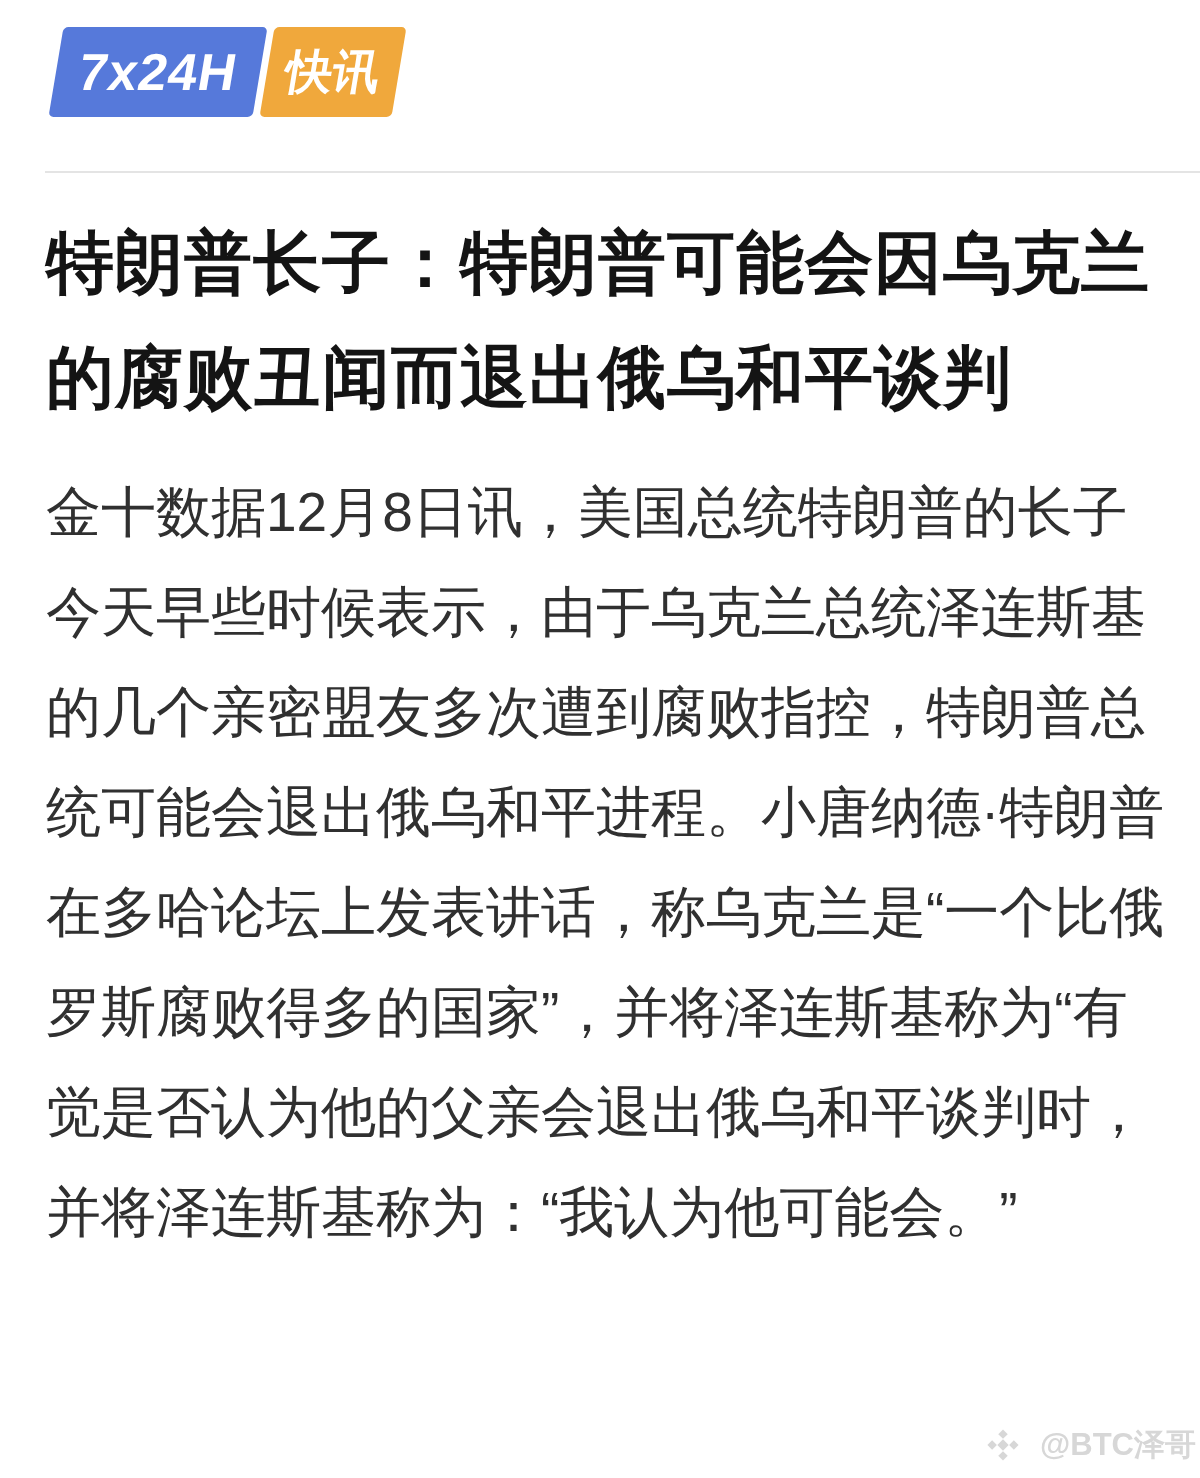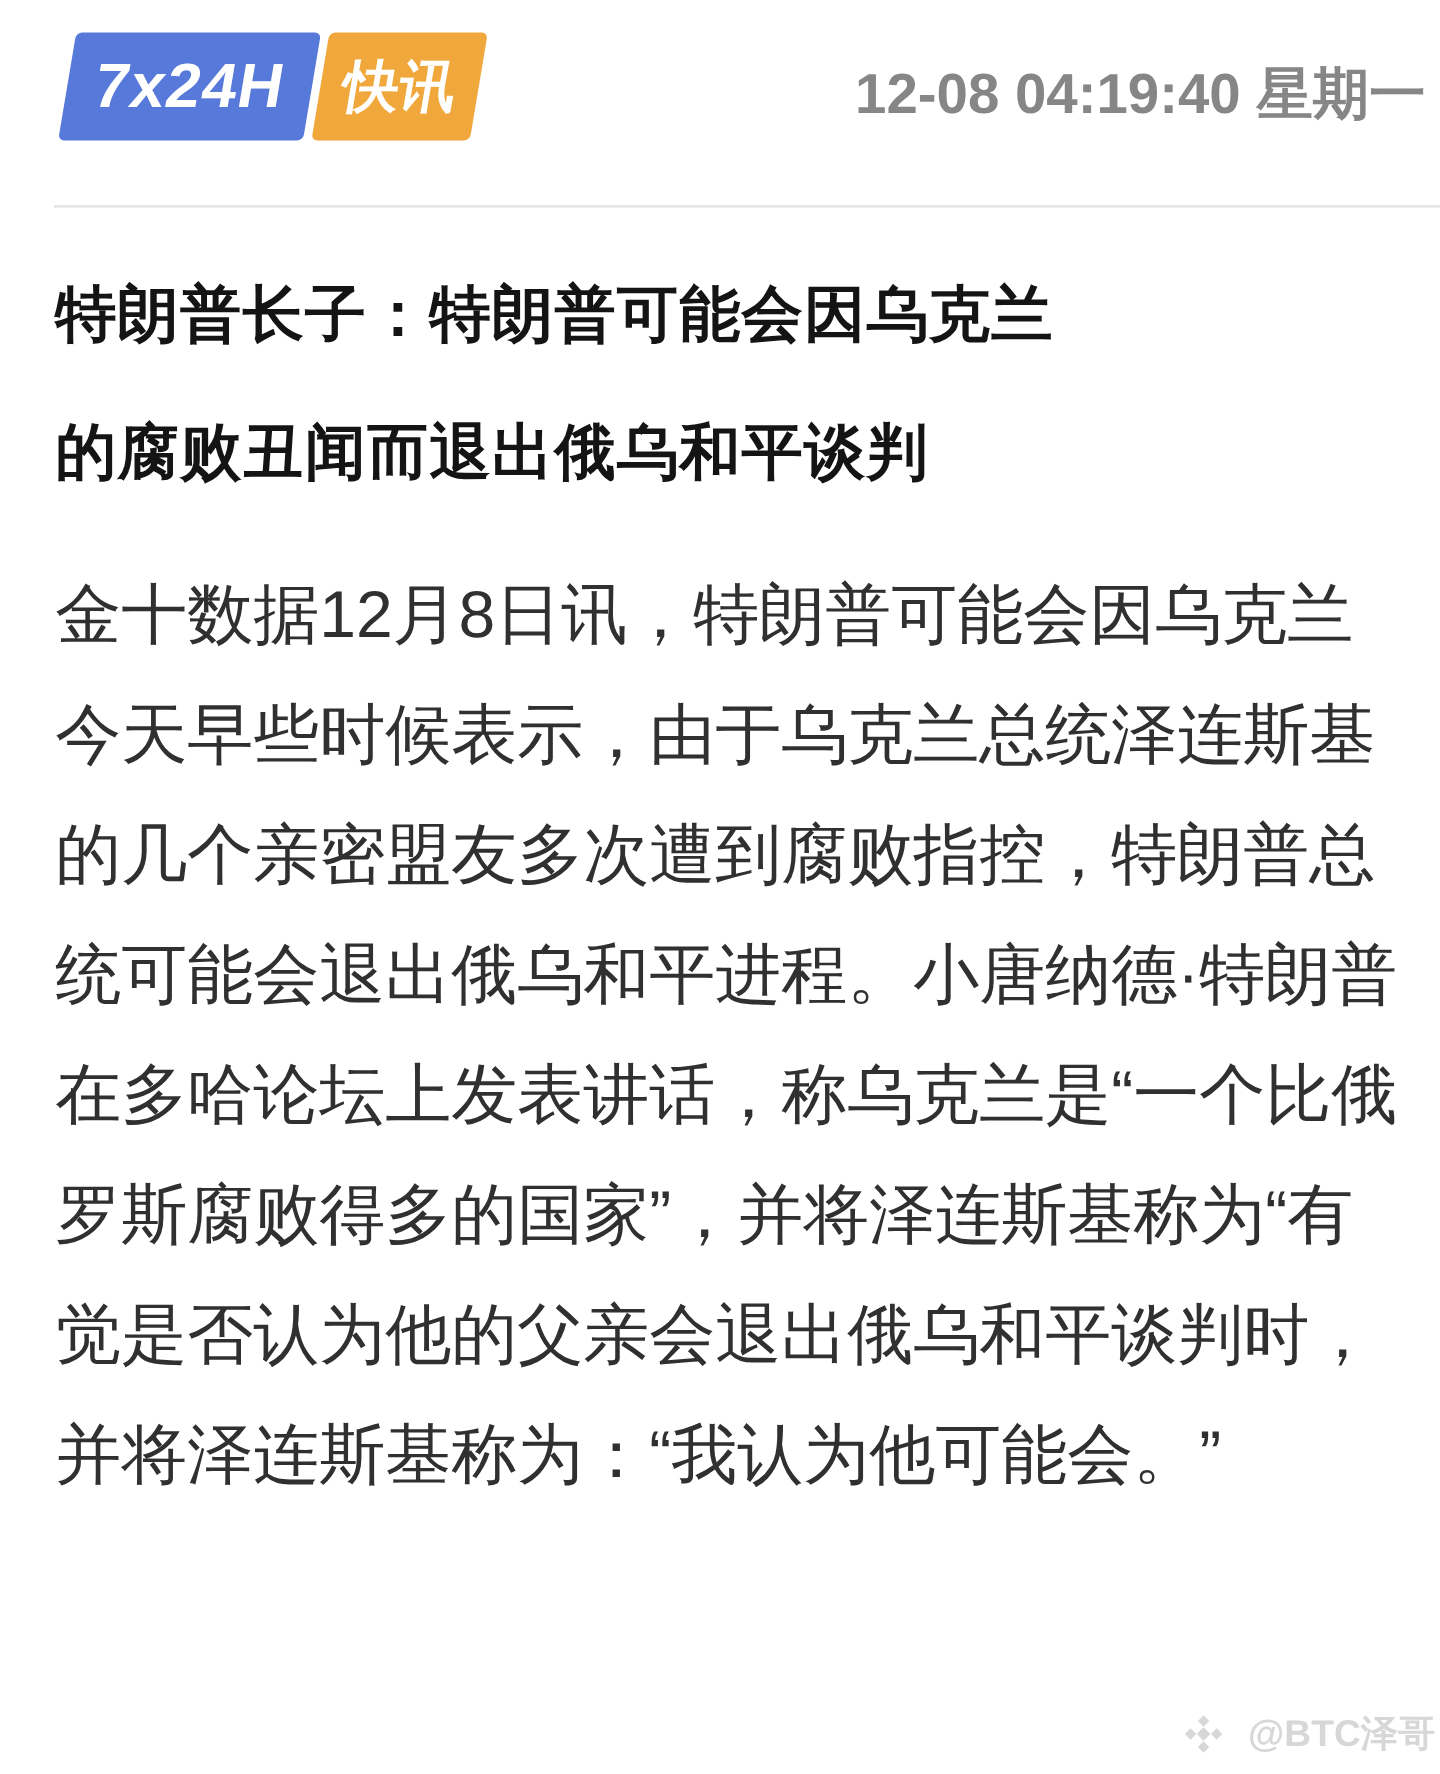--- a/index.html
+++ b/index.html
@@ -24,21 +24,21 @@
     white-space:nowrap;
   }
   
   .divider{
     position:absolute;top:171px;left:45px;right:0;height:2px;background:#e4e4e4;
   }
   
   .title{
     position:absolute;top:206px;left:46px;width:1124px;margin:0;
     font-family:"Liberation Serif","DejaVu Serif",serif;
-    font-size:51px;font-weight:900;color:#141414;line-height:115px;letter-spacing:1px;
+    font-size:68px;font-weight:900;color:#141414;line-height:115px;letter-spacing:1px;
   }
   .title-line{display:block;white-space:nowrap;}
   .article-body{
     position:absolute;top:462px;left:46px;width:1124px;
     font-size:55px;color:#303030;line-height:100px;font-weight:400;
   }
   .body-line{display:block;white-space:nowrap;}
   
   .watermark{
     position:absolute;right:4px;bottom:12px;
@@ -53,31 +53,30 @@
 <div class="page">
 
   <div class="badge">
     <div class="badge-seg badge-blue" style="background: rgb(86, 121, 218);">
       <span>7x24H</span>
     </div>
     <div class="badge-seg badge-orange" style="background: rgb(240, 168, 60);">
       <span>快讯</span>
     </div>
   </div>
-  <div class="timestamp">12-08 04:19:40 星期一</div>
 
   <div class="divider"></div>
 
   <h1 class="title">
     <span class="title-line">特朗普长子：特朗普可能会因乌克兰</span>
     <span class="title-line">的腐败丑闻而退出俄乌和平谈判</span>
   </h1>
 
   <div class="article-body">
-    <span class="body-line">金十数据12月8日讯，特朗普可能会因乌克兰</span>
+    <span class="body-line">金十数据12月8日讯，美国总统特朗普的长子</span>
     <span class="body-line">今天早些时候表示，由于乌克兰总统泽连斯基</span>
     <span class="body-line">的几个亲密盟友多次遭到腐败指控，特朗普总</span>
     <span class="body-line">统可能会退出俄乌和平进程。小唐纳德·特朗普</span>
     <span class="body-line">在多哈论坛上发表讲话，称乌克兰是“一个比俄</span>
     <span class="body-line">罗斯腐败得多的国家”，并将泽连斯基称为“有</span>
     <span class="body-line">觉是否认为他的父亲会退出俄乌和平谈判时，</span>
     <span class="body-line">并将泽连斯基称为：“我认为他可能会。”</span>
   </div>
 
   <div class="watermark" style="color: rgb(215, 215, 215);">

